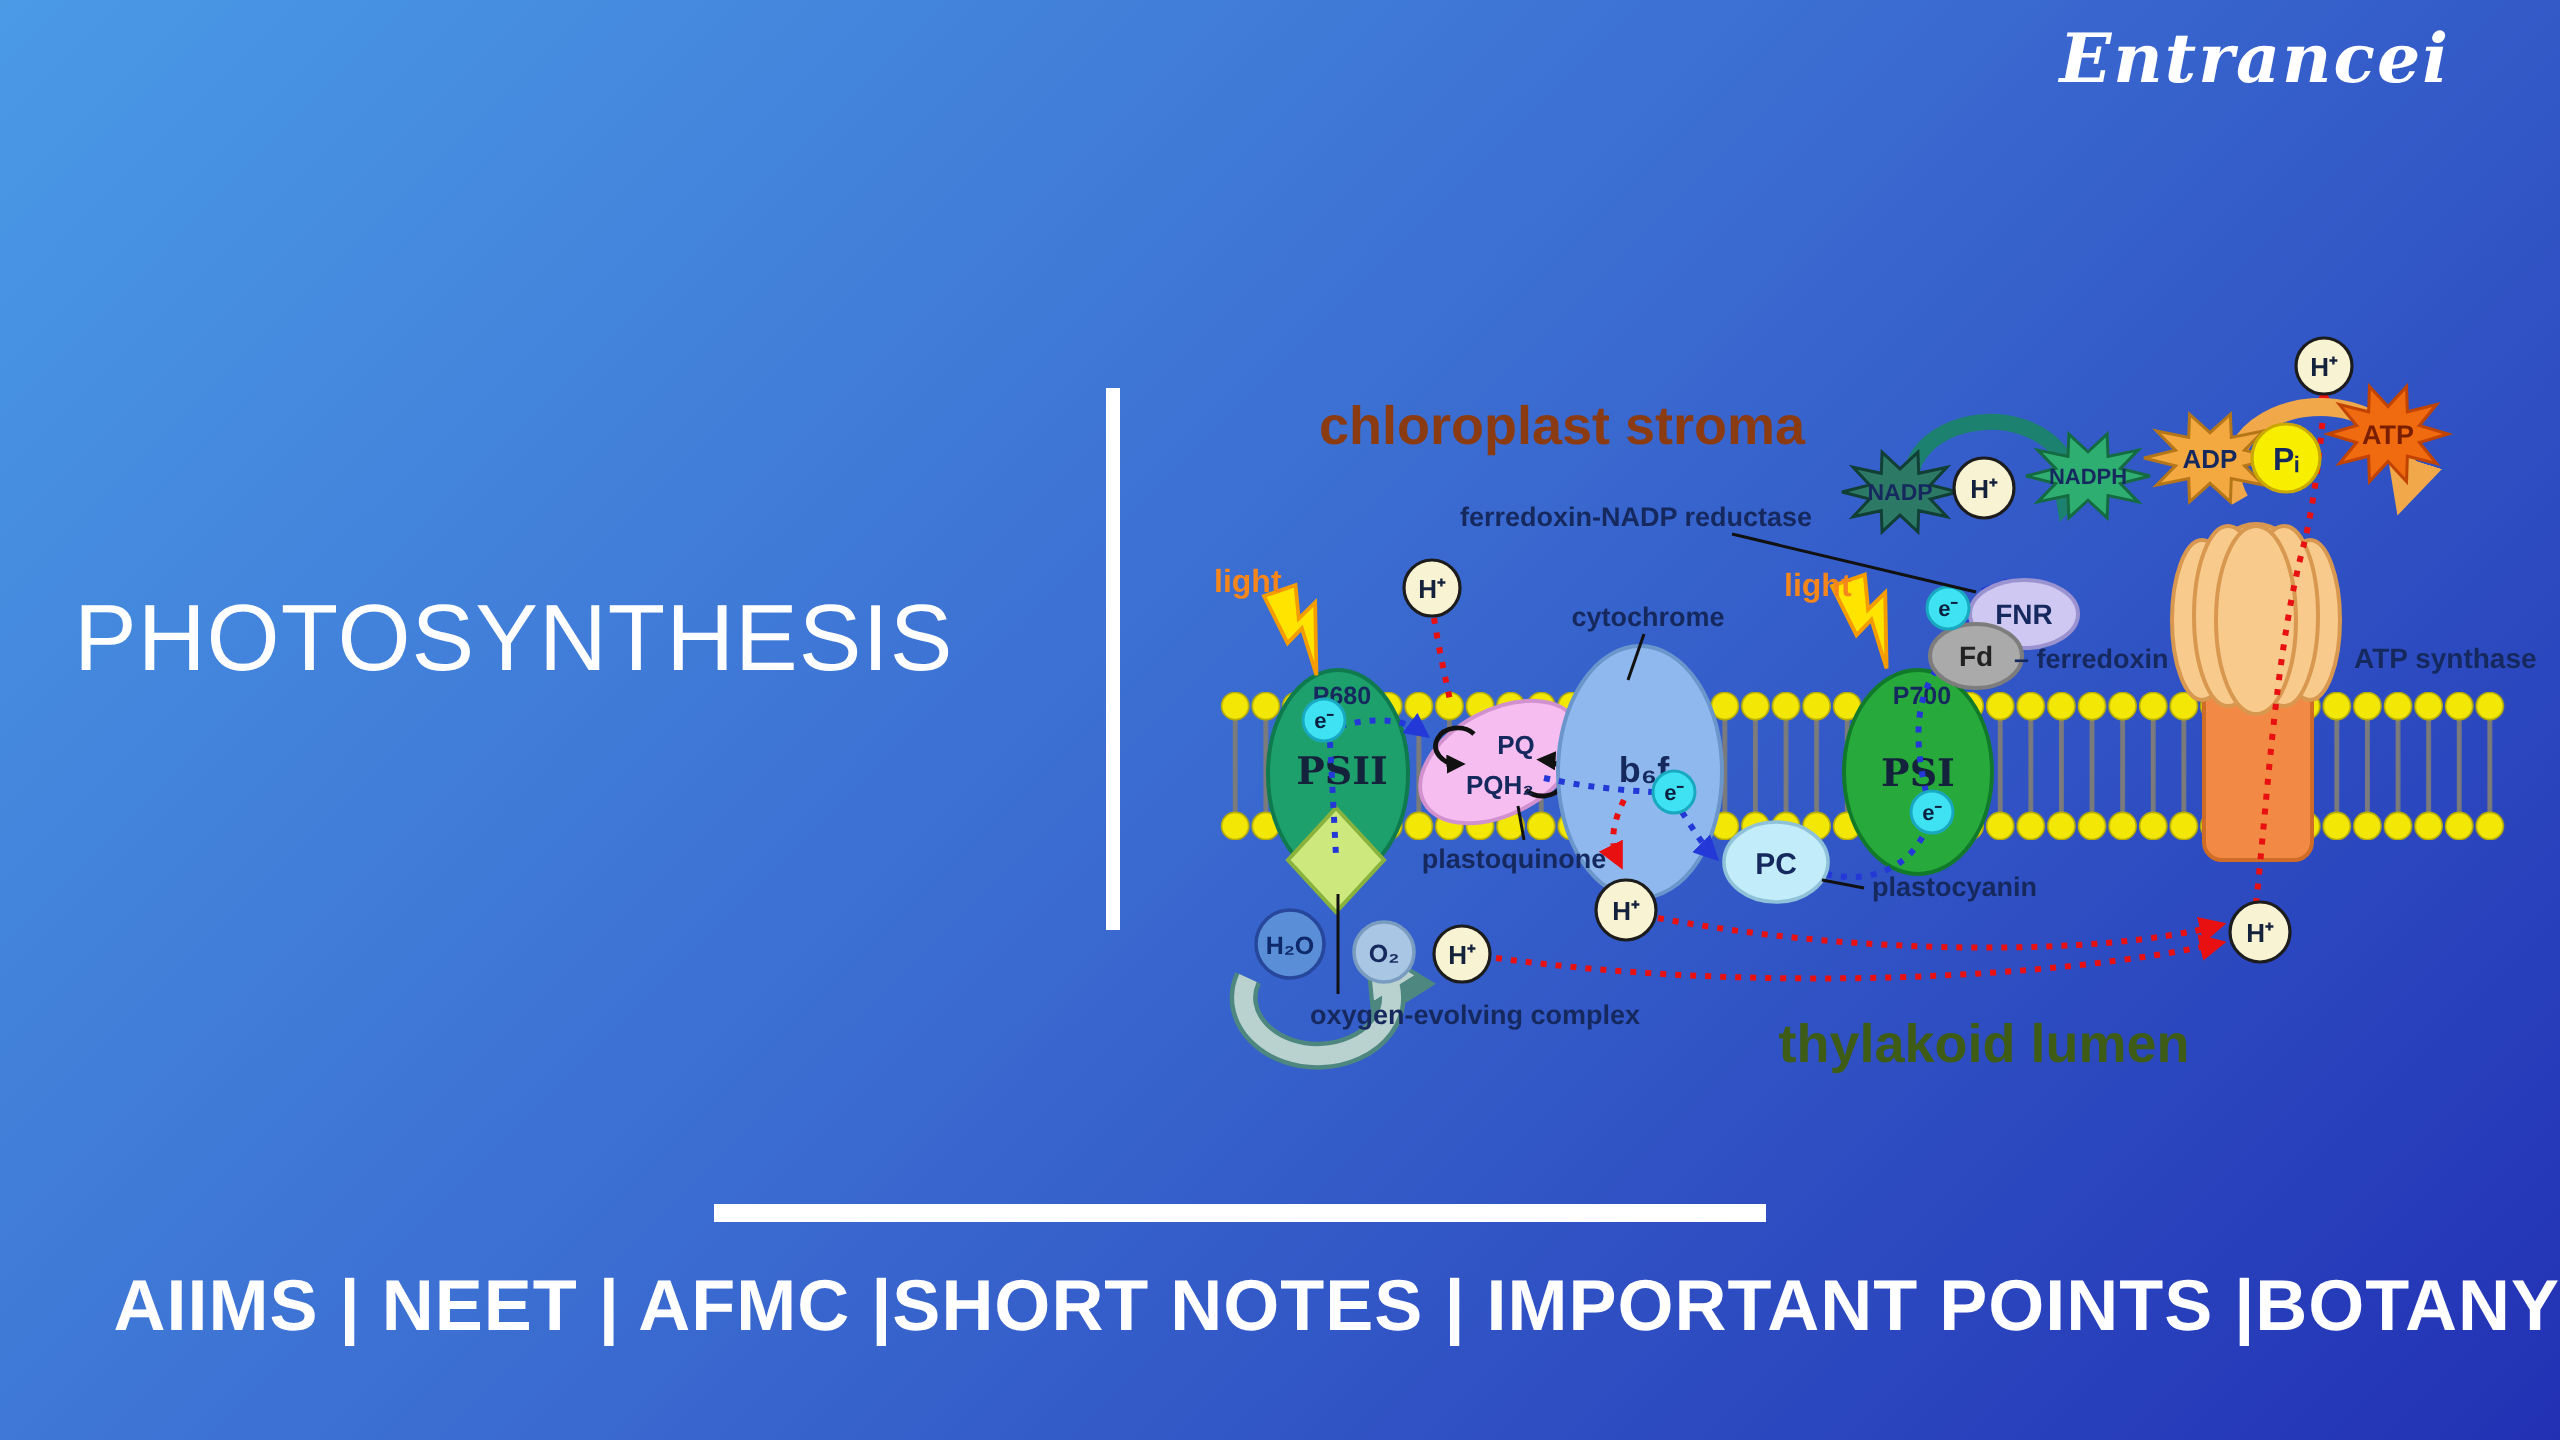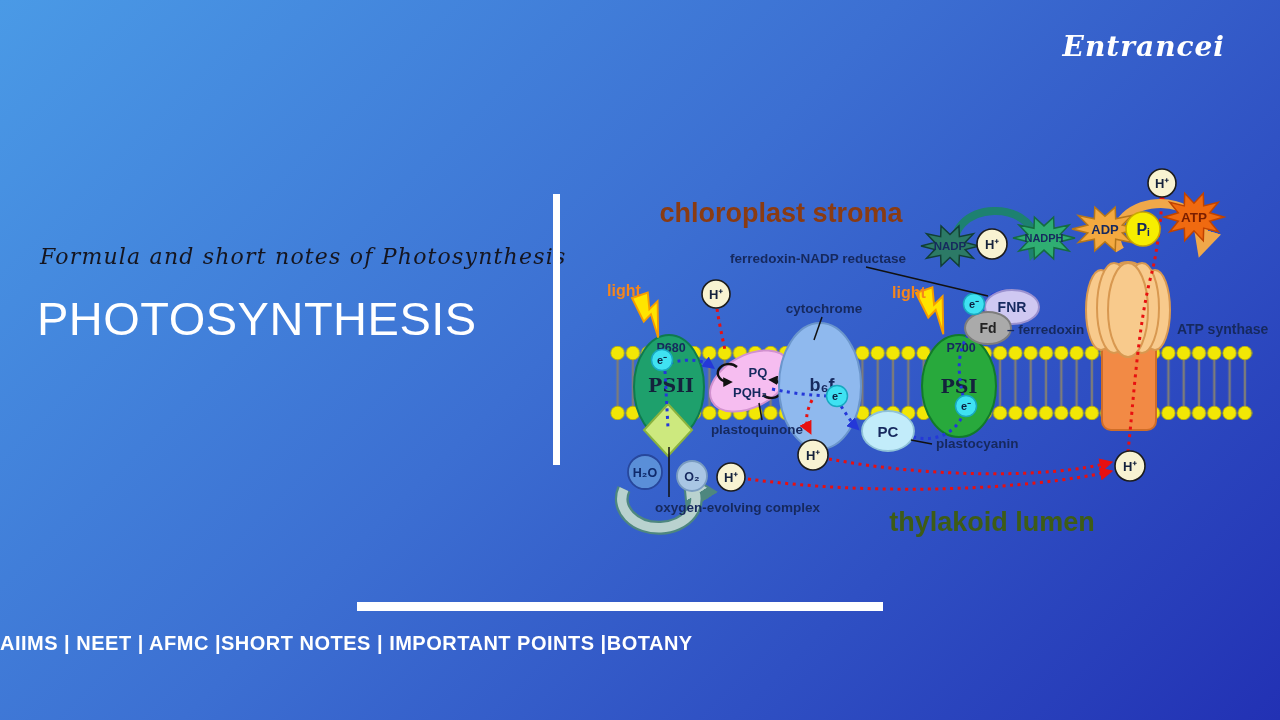--- a/index.html
+++ b/index.html
@@ -2,52 +2,51 @@
 <html><head>
 <meta charset="utf-8">
 <style>
   html,body{margin:0;padding:0;background:#1a2aa0;}
   .canvas{
     position:relative;width:1280px;height:720px;overflow:hidden;
     background:linear-gradient(135deg,#4a9ae6 0%,#3c6fd2 45%,#2231b4 100%);
     font-family:"Liberation Sans",sans-serif;
   }
   .brand{
-    position:absolute;top:30px;right:55px;
+    position:absolute;top:10px;right:55px;
     font-family:"DejaVu Serif",serif;font-style:italic;font-weight:bold;
-    font-size:28px;color:#ffffff;letter-spacing:1px;margin-left:48px;
+    font-size:34px;color:#ffffff;letter-spacing:1px;margin-left:48px;
   }
   .subtitle{
     position:absolute;left:40px;top:244px;
     font-family:"DejaVu Serif",serif;font-style:italic;
     font-size:22px;color:#15151f;letter-spacing:1.2px;white-space:nowrap;
   }
   .title{
     position:absolute;left:37px;top:291px;
     font-size:47px;font-weight:normal;color:#ffffff;letter-spacing:0.5px;
     white-space:nowrap;
   }
   .vbar{position:absolute;left:553px;top:194px;width:7px;height:271px;background:#ffffff;}
   .hbar{position:absolute;left:357px;top:602px;width:526px;height:9px;background:#ffffff;}
   .footer-tags{
-    position:absolute;left:0;top:632px;width:1280px;text-align:left;
-    font-size:20px;font-weight:bold;color:#ffffff;letter-spacing:0.5px;white-space:nowrap;
+    position:absolute;left:0;top:632px;width:1280px;text-align:right;
+    font-size:36px;font-weight:bold;color:#ffffff;letter-spacing:0.5px;white-space:nowrap;
   }
   svg text{font-family:"Liberation Sans",sans-serif;}
   .lblNavy{fill:#16295e;font-weight:bold;}
   .serifName{font-family:"DejaVu Serif",serif;font-weight:bold;fill:#14223c;}
 </style>
 </head>
 <body>
 
 <div class="canvas">
 
   <div class="brand">Entrancei</div>
 
-  <div class="subtitle">Formula and short notes of Photosynthesis</div>
   <div class="title">PHOTOSYNTHESIS</div>
   <div class="vbar"></div>
 
   <div class="hbar"></div>
   <div class="footer-tags">AIIMS | NEET | AFMC |SHORT NOTES | IMPORTANT POINTS |BOTANY</div>
 
   <svg width="1280" height="720" viewBox="0 0 1280 720" style="position:absolute;left:0;top:0;">
     <defs>
       <polygon id="burst" vector-effect="non-scaling-stroke" points="1,0 0.523,0.17 0.809,0.588 0.323,0.445 0.309,0.951 0,0.55 -0.309,0.951 -0.323,0.445 -0.809,0.588 -0.523,0.17 -1,0 -0.523,-0.17 -0.809,-0.588 -0.323,-0.445 -0.309,-0.951 0,-0.55 0.309,-0.951 0.323,-0.445 0.809,-0.588 0.523,-0.17"></polygon>
       <polygon id="bolt" points="0,0 13,3 7,15 16,13 1,38 6,19 -2,21"></polygon>

